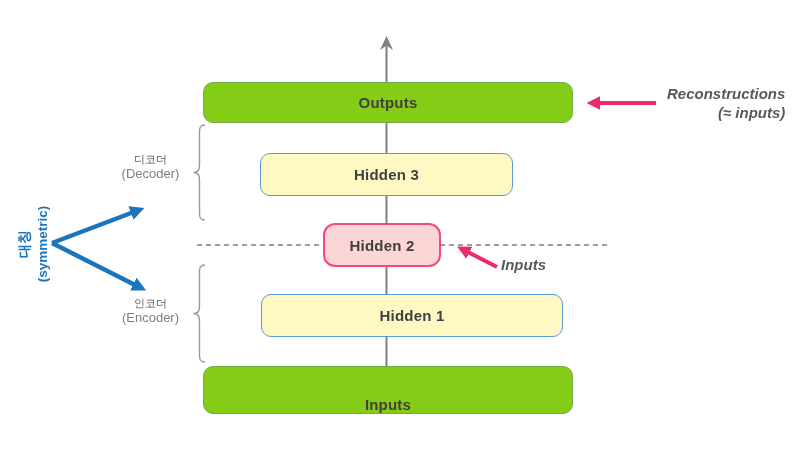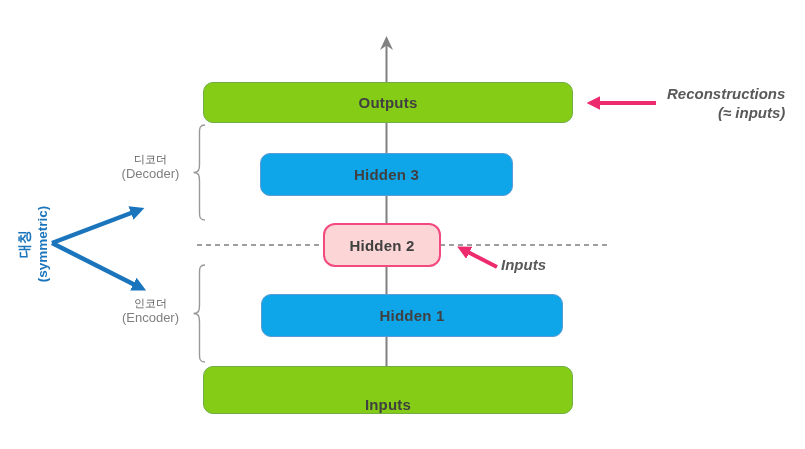--- a/index.html
+++ b/index.html
@@ -7,21 +7,21 @@
     position:relative; width:805px; height:449px; background:#ffffff;
     font-family:"Liberation Sans","DejaVu Sans",sans-serif; overflow:hidden;
   }
   .layer { position:absolute; left:0; top:0; width:805px; height:449px; }
   .node {
     position:absolute; display:flex; align-items:center; justify-content:center;
     font-weight:bold; font-size:15px; color:#404040; box-sizing:border-box;
     letter-spacing:.2px;
   }
   .node-green { background:#84cc16; border:1.5px solid #70ad47; border-radius:10px; }
-  .node-blue  { background:#0ea5e9; border:1.5px solid #5b9bd5; border-radius:10px; }
+  .node-blue  { background:#fef9c3; border:1.5px solid #5b9bd5; border-radius:10px; }
   .node-pink  { background:#fcd5d6; border:2.5px solid #f2497e; border-radius:12px; }
   #box-outputs { left:203px; top:82px;  width:370px; height:41px; }
   #box-hidden3 { left:260px; top:153px; width:253px; height:43px; }
   #box-hidden2 { left:323px; top:223px; width:118px; height:44px; }
   #box-hidden1 { left:261px; top:294px; width:302px; height:43px; }
   #box-inputs  { left:203px; top:366px; width:370px; height:48px;align-items:flex-end; }
 
   .side-label { position:absolute; text-align:center; line-height:1.3; }
   .korean-line  { display:block; font-size:11px;  color:#595959; }
   .english-line { display:block; font-size:13px; color:#7f7f7f; }

